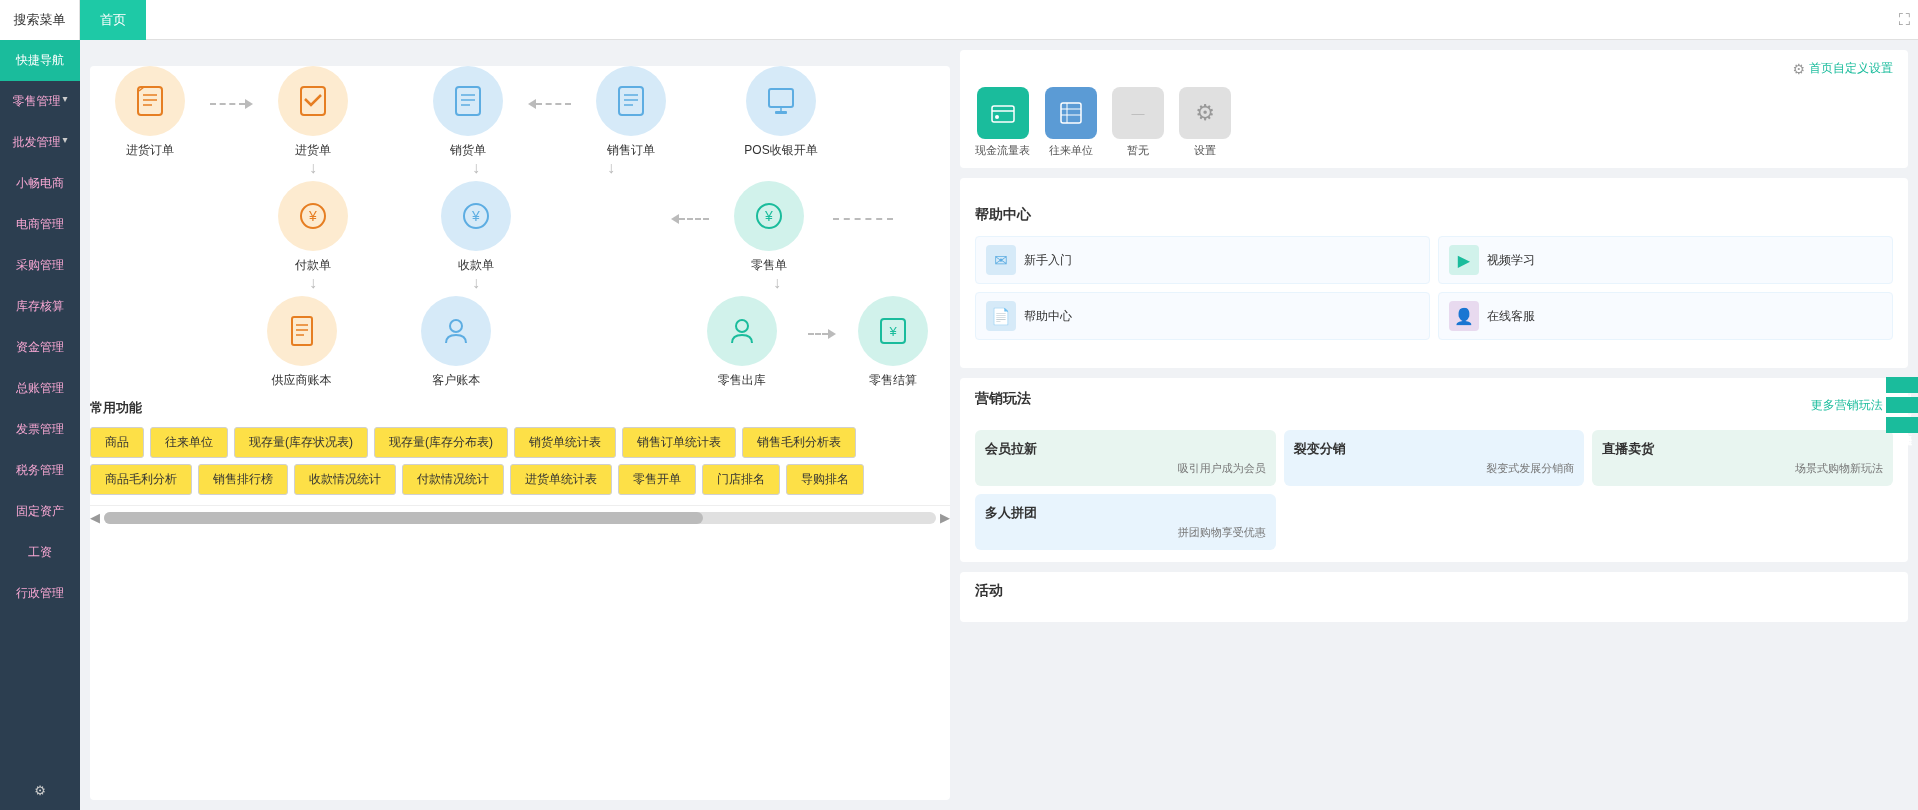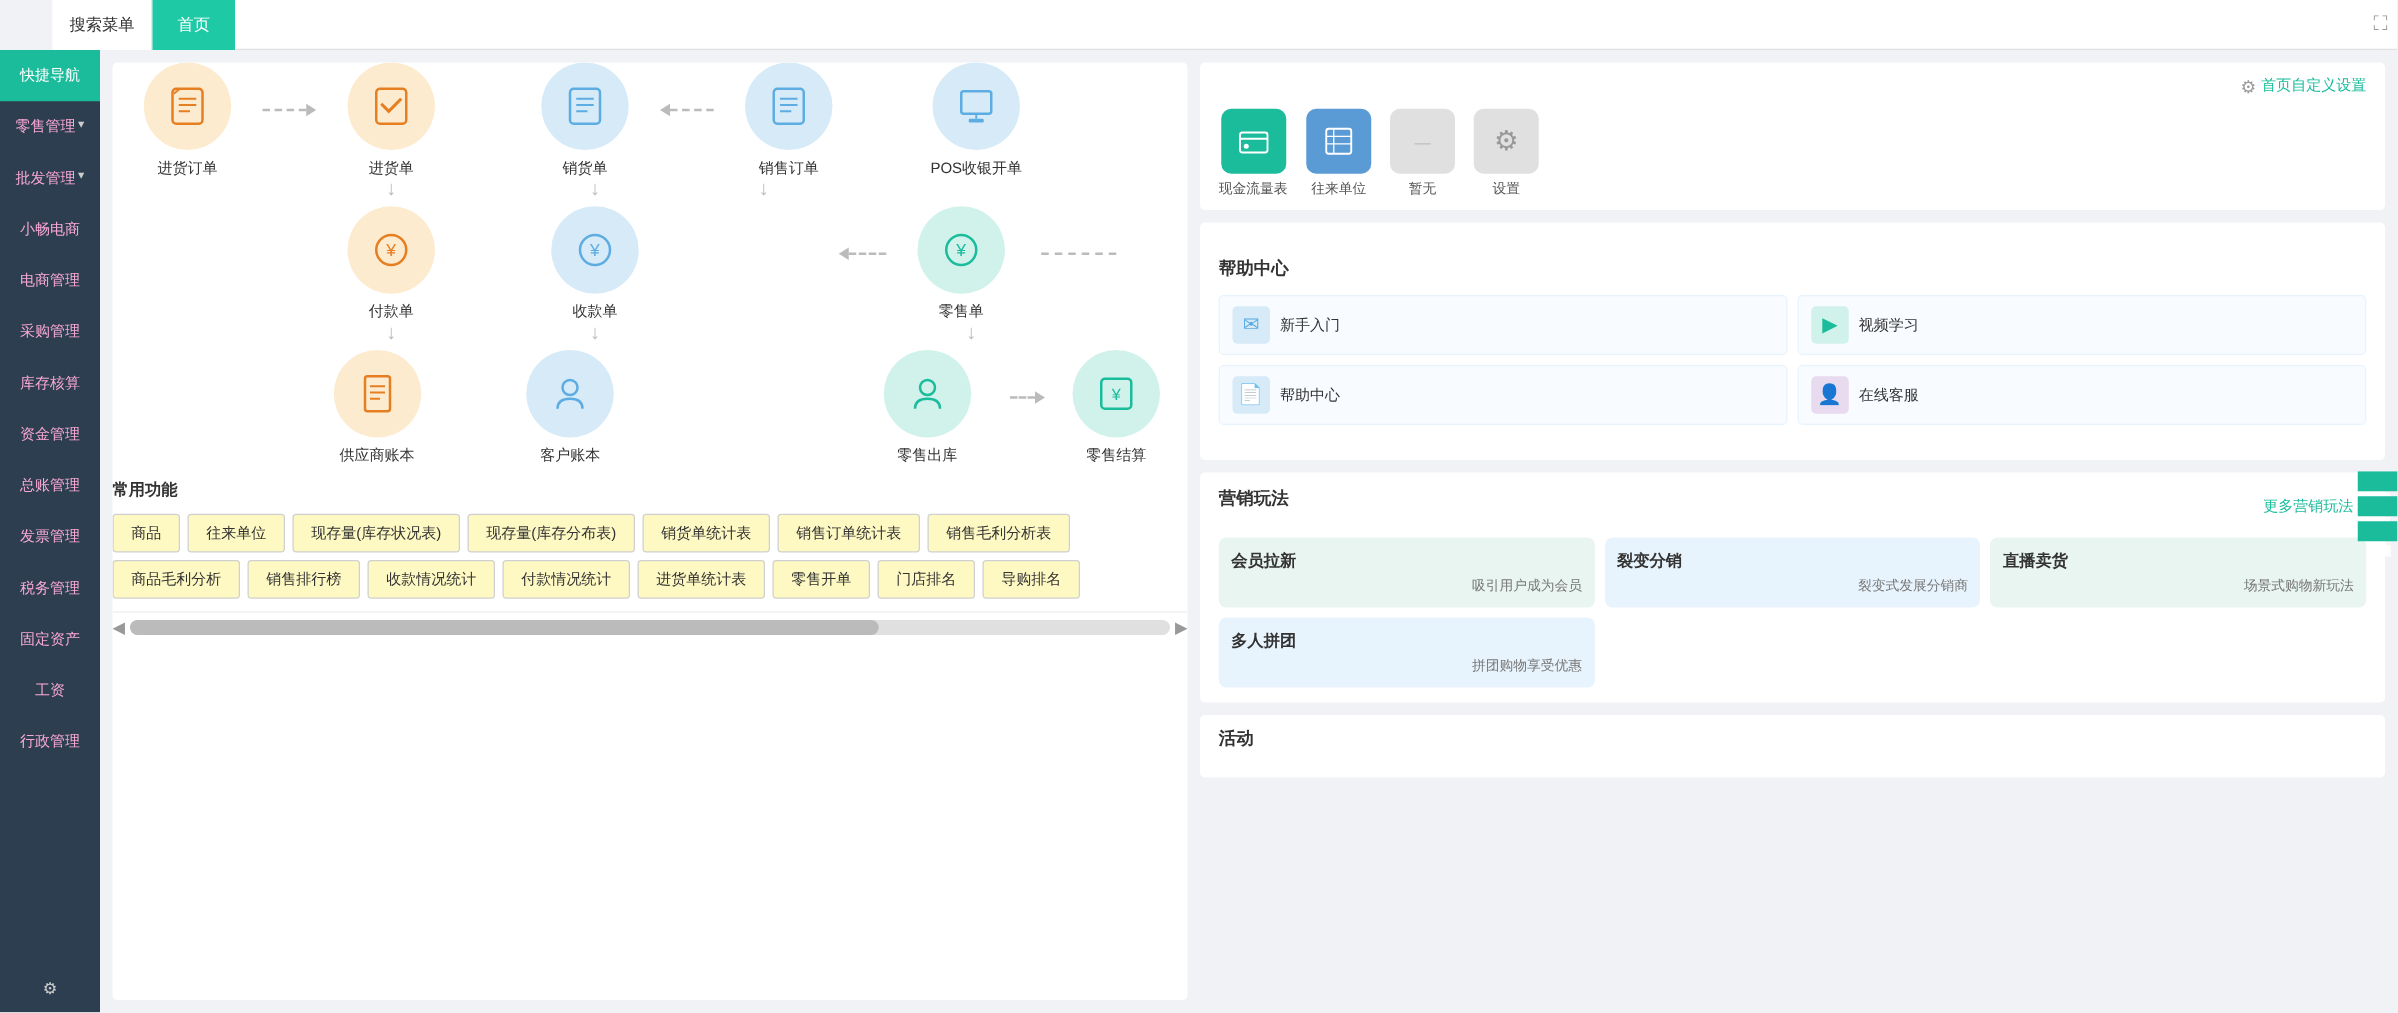--- a/index.html
+++ b/index.html
@@ -1,19 +1,19 @@
 <!DOCTYPE html>
 <html><head>
   <meta charset="utf-8">
   <style>
     * { box-sizing: border-box; margin: 0; padding: 0; }
     body { font-family: 'Microsoft YaHei', Arial, sans-serif; font-size: 13px; background: #f0f2f5; display: flex; flex-direction: column; height: 810px; overflow: hidden; }
 
     
-    .top-bar { display: flex; align-items: center; height: 40px; background: #fff; border-bottom: 1px solid #e0e0e0; flex-shrink: 0; margin-left: 42px; }
+    .top-bar { display: flex; align-items: center; height: 40px; background: #fff; border-bottom: 1px solid #e0e0e0; flex-shrink: 0; }
     .search-menu { width: 80px; height: 40px; background: #fff; border: none; color: #333; font-size: 13px; padding: 0 10px; cursor: pointer; border-right: 1px solid #e0e0e0; }
     .tab-home { height: 40px; padding: 0 20px; background: #1ec9a6; color: #fff; font-size: 13px; display: flex; align-items: center; cursor: pointer; }
     .expand-btn { margin-left: auto; margin-right: 8px; color: #999; font-size: 16px; cursor: pointer; }
 
     
     .main-layout { display: flex; flex: 1; overflow: hidden; }
 
     
     .sidebar { width: 80px; background: #2c3e50; display: flex; flex-direction: column; flex-shrink: 0; overflow-y: auto; }
     .sidebar-item { padding: 12px 0; text-align: center; color: #cdd; font-size: 12px; cursor: pointer; position: relative; display: flex; justify-content: center; }
@@ -23,32 +23,32 @@
     .sidebar-arrow { color: #ccc; font-size: 10px; margin-left: 2px; }
     .sidebar-settings { padding: 12px 0; text-align: center; color: #ccc; cursor: pointer; }
 
     
     .content-area { flex: 1; overflow: auto; display: flex; flex-direction: column; }
 
     
     .main-content { display: flex; flex: 1; padding: 10px; gap: 10px; min-height: 0; }
 
     
-    .quick-nav-panel { background: #fff; border-radius: 4px; flex: 0 0 860px; overflow: auto; }
+    .quick-nav-panel { background: #fff; border-radius: 4px; flex: 0 0 860px; overflow: auto; margin-top: 16px; }
     .node-circle { width: 70px; height: 70px; border-radius: 50%; display: flex; align-items: center; justify-content: center; font-size: 24px; margin-bottom: 6px; }
     .node-circle.orange { background: #fdebd0; color: #e67e22; }
     .node-circle.blue-light { background: #d6eaf8; color: #5dade2; }
     .node-circle.teal-light { background: #d1f2eb; color: #1abc9c; }
     .node-label { font-size: 12px; color: #333; text-align: center; }
 
     
     .common-functions { margin-top: 10px; }
     .common-title { font-size: 13px; color: #333; margin-bottom: 10px; font-weight: bold; }
     .func-grid { display: flex; flex-wrap: wrap; gap: 6px; }
-    .func-btn { padding: 6px 14px; border: 1px solid #d0d0d0; border-radius: 3px; background: #fef9c3; color: #333; font-size: 12px; cursor: pointer; white-space: nowrap; }
+    .func-btn { padding: 6px 14px; border: 1px solid #d0d0d0; border-radius: 3px; background: #fde047; color: #333; font-size: 12px; cursor: pointer; white-space: nowrap; }
 
     
     .scroll-row { display: flex; align-items: center; padding: 4px 0; border-top: 1px solid #eee; }
 
     
     .right-panel { flex: 1; display: flex; flex-direction: column; gap: 10px; min-width: 0; }
 
     
     .quick-icons-section { background: #fff; border-radius: 4px; padding: 10px 15px; }
     .section-header { display: flex; justify-content: flex-end; align-items: center; margin-bottom: 10px; }

